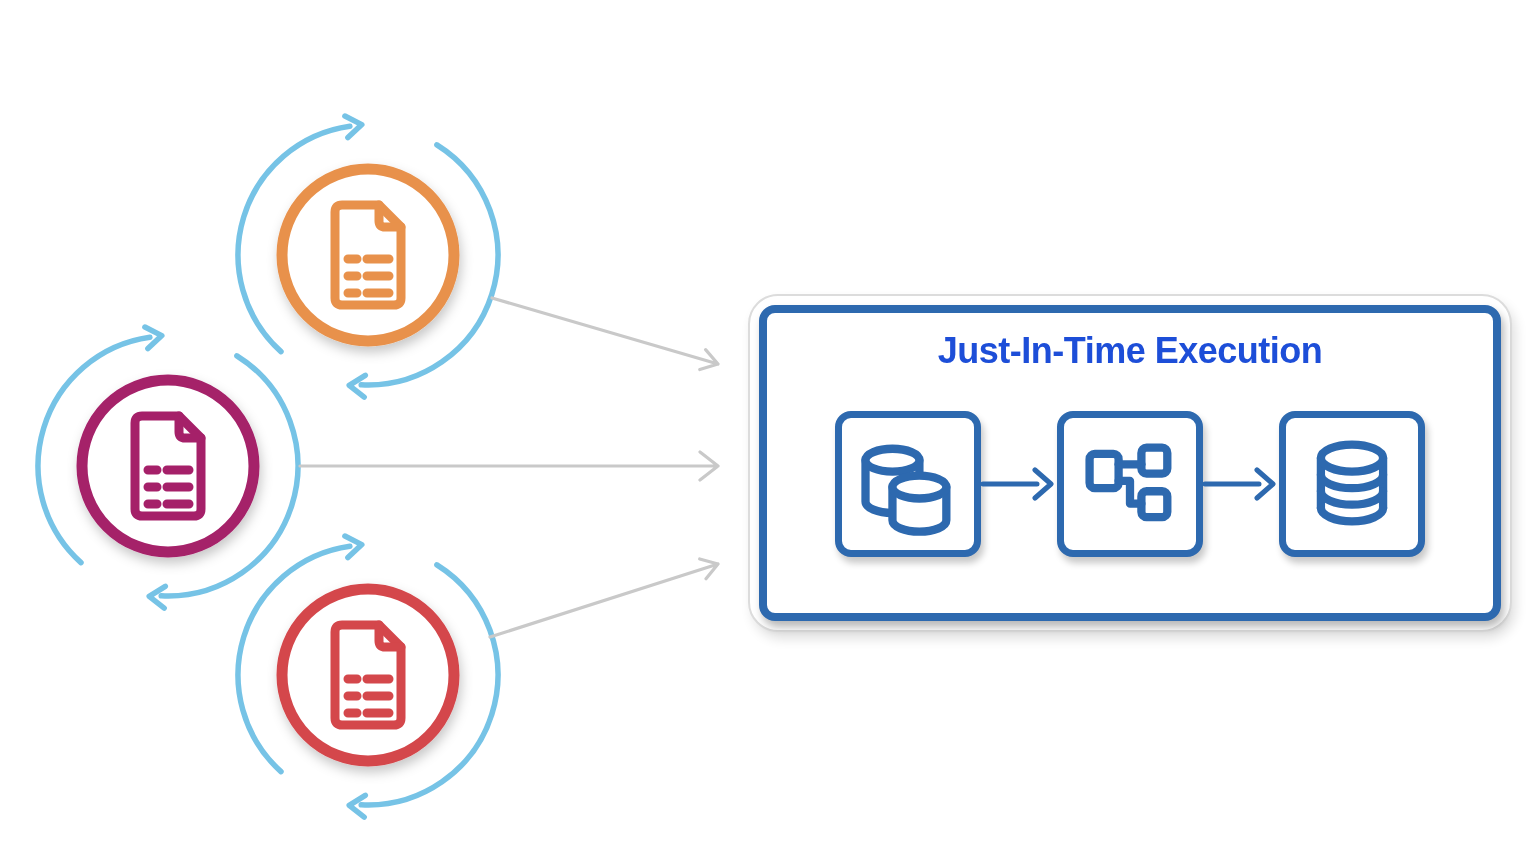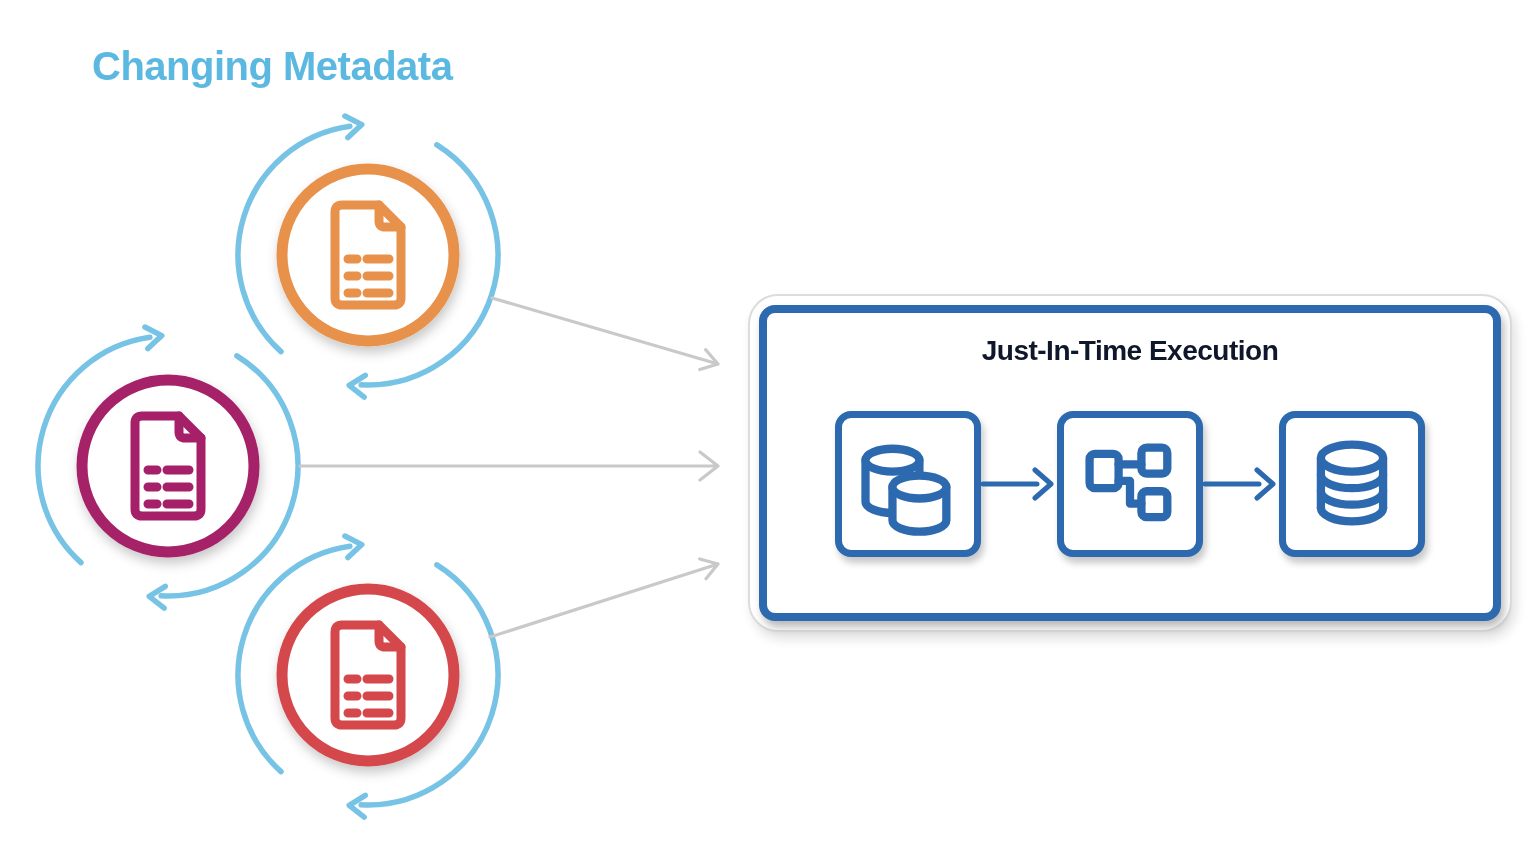--- a/index.html
+++ b/index.html
@@ -22,41 +22,40 @@
   }
   .jit-inner {
     position:absolute; inset:9px;
     border:8px solid #2d69af; border-radius:16px;
     background:#ffffff;
     box-shadow:3px 6px 8px rgba(0,0,0,0.28);
     box-sizing:border-box;
   }
   .jit-title {
     margin-top:16px; text-align:center;
-    font-size:28px; font-weight:bold; letter-spacing:-0.5px;
-    color:#0f172a; line-height:44px;
+    font-size:36px; font-weight:bold; letter-spacing:-0.5px;
+    color:#1d4ed8; line-height:44px;
   }
   .jit-row {
     margin-top:38px;
     display:flex; justify-content:center; align-items:center;
   }
   .tile {
     width:146px; height:146px; box-sizing:border-box;
     border:7px solid #2d69af; border-radius:16px; background:#ffffff;
     box-shadow:3px 6px 7px rgba(0,0,0,0.22);
     display:flex; align-items:center; justify-content:center;
   }
   .step-arrow { display:block; }
 </style>
 </head>
 <body>
 
 <div id="stage">
 
-  <div class="heading">Changing Metadata</div>
 
   <svg id="diagram-svg" width="1536" height="863" viewBox="0 0 1536 863">
     <defs>
       <filter id="soft" x="-40%" y="-40%" width="180%" height="180%">
         <feDropShadow dx="2" dy="6" stdDeviation="6" flood-color="#000000" flood-opacity="0.22"></feDropShadow>
       </filter>
     </defs>
 
     <g transform="translate(368,255)">
       <g fill="none" stroke="#76c3e6" stroke-width="5.5" stroke-linecap="round" stroke-linejoin="round">

